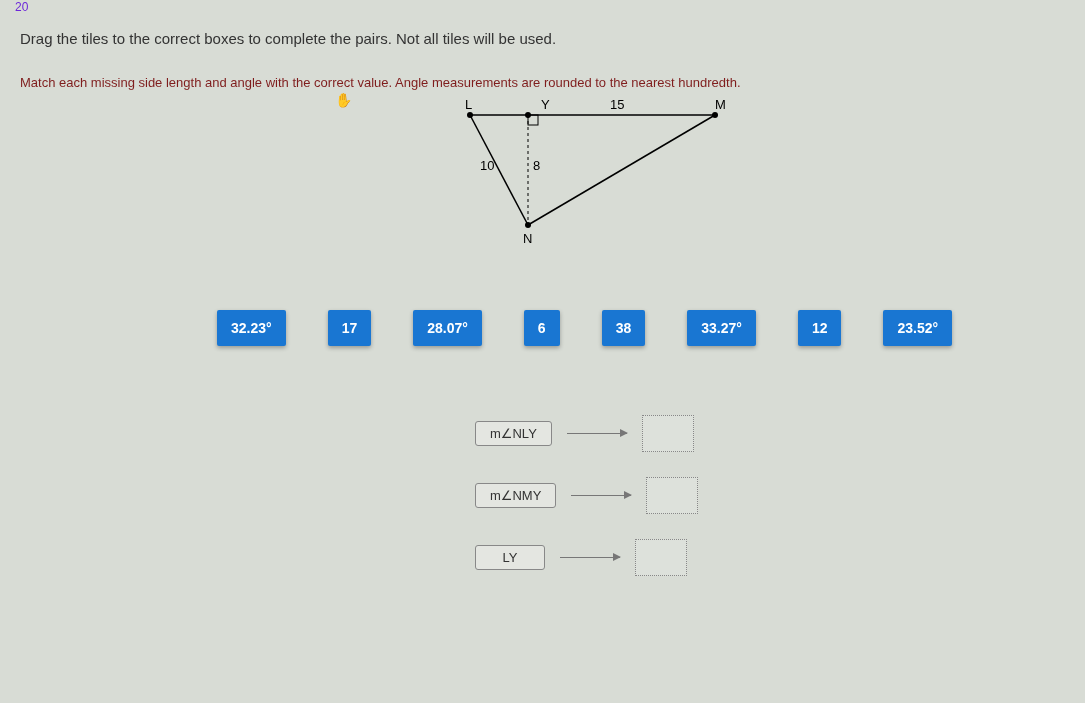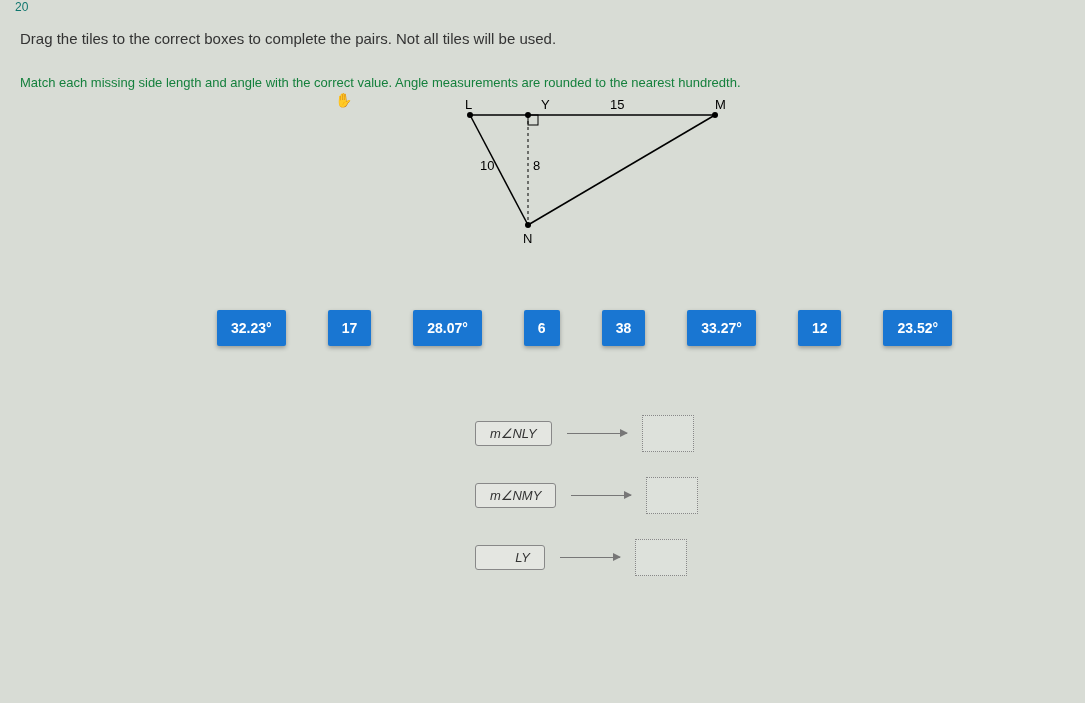--- a/index.html
+++ b/index.html
@@ -9,35 +9,35 @@
       padding: 0;
       width: 1085px;
       height: 703px;
       overflow: hidden;
     }
     .question-number {
       position: absolute;
       top: 0px;
       left: 15px;
       font-size: 12px;
-      color: #0f766e;
+      color: #6d28d9;
     }
     .instruction1 {
       position: absolute;
       top: 30px;
       left: 20px;
       font-size: 15px;
       color: #333;
     }
     .instruction2 {
       position: absolute;
       top: 75px;
       left: 20px;
       font-size: 13px;
-      color: #15803d;
+      color: #7f1d1d;
     }
     .diagram-container {
       position: absolute;
       top: 95px;
       left: 415px;
       width: 350px;
       height: 180px;
     }
     .diagram-svg {
       width: 100%;
@@ -76,23 +76,22 @@
       display: flex;
       align-items: center;
       gap: 15px;
     }
     .label-box {
       border: 1px solid #888;
       background: rgba(255,255,255,0.3);
       padding: 4px 14px;
       font-size: 13px;
       color: #333;
-      font-style: italic;
       min-width: 40px;
-      text-align: right;
+      text-align: center;
       border-radius: 3px;
     }
     .arrow {
       width: 60px;
       height: 1px;
       background: #777;
       position: relative;
     }
     .arrow::after {
       content: '';

